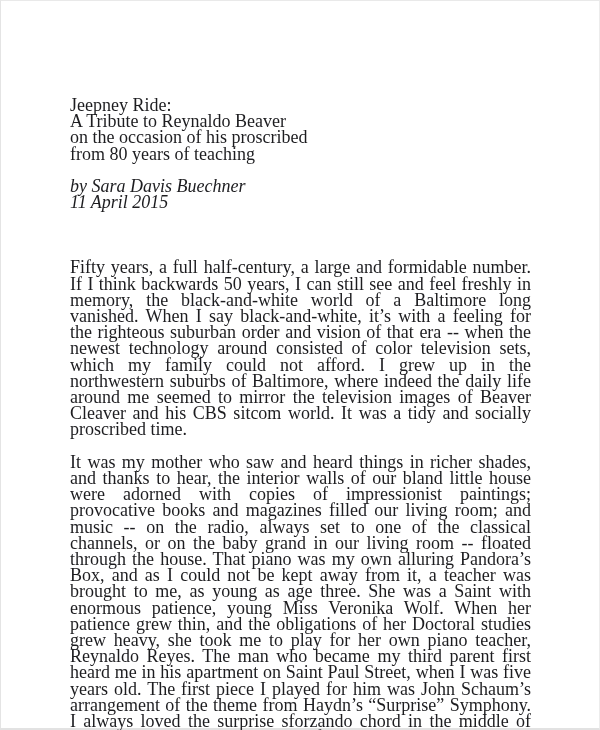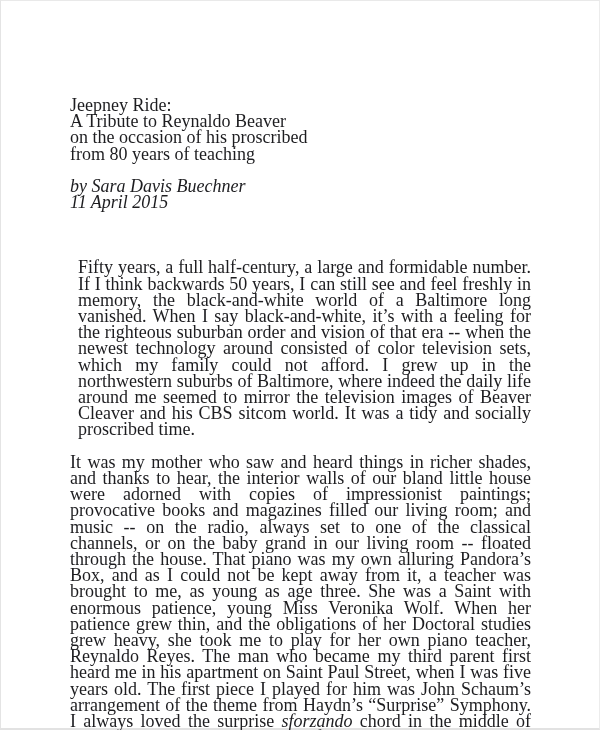--- a/index.html
+++ b/index.html
@@ -49,27 +49,25 @@
     white-space: pre;
     font-style: italic;
   }
   .body-paragraph {
     margin: 0;
     text-align: justify;
     text-justify: inter-word;
   }
   .para-gap-first {
     margin-top: 49px;
-    margin-left: 8px;
   }
   .para-gap {
     margin-top: 16.2px;
   }
   .italic {
-    font-style: italic;
   }
 </style>
 </head>
 <body>
 
 <div class="page">
   <div class="page-inner">
 
     <div class="doc-text header-block">
       <span class="line">Jeepney Ride:</span>

